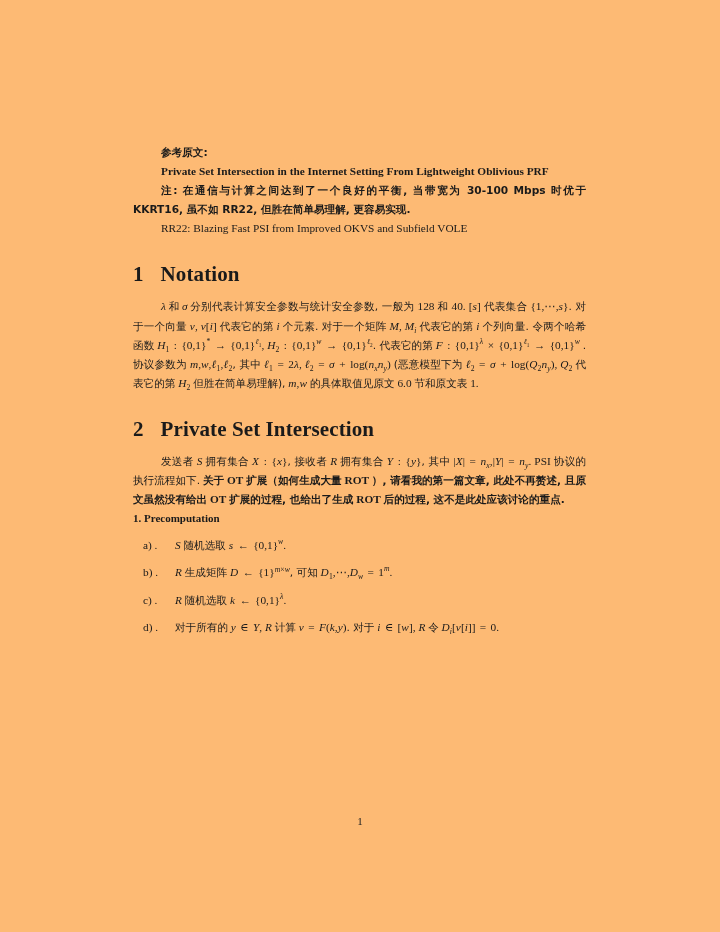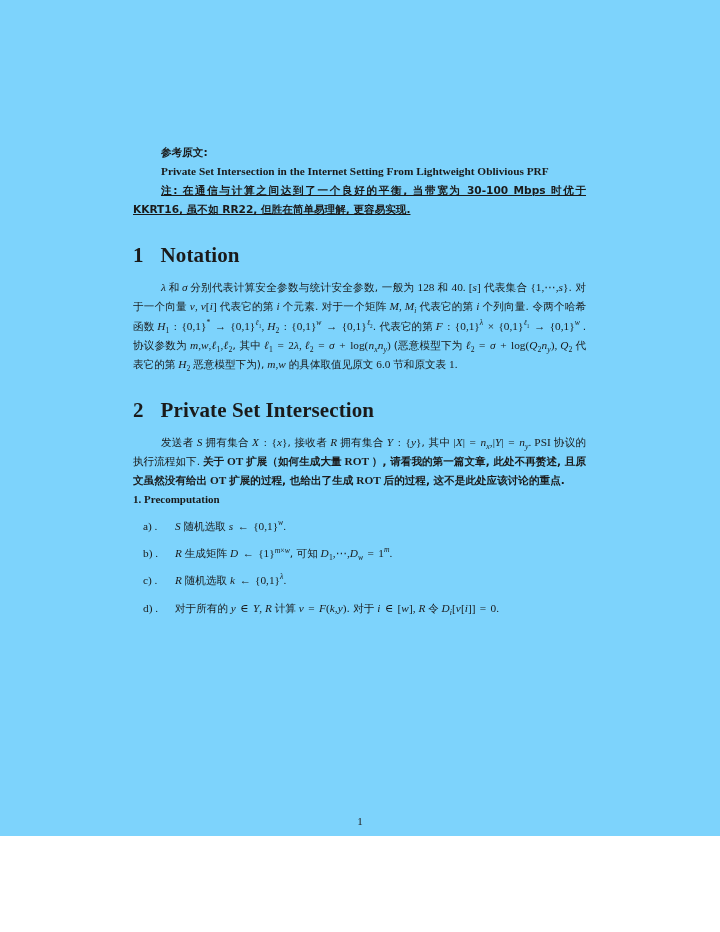--- a/index.html
+++ b/index.html
@@ -14,22 +14,22 @@
     overflow: hidden;
     font-family: "Liberation Serif", "DejaVu Serif", serif;
     color: #1a1a1a;
     -webkit-font-smoothing: antialiased;
   }
 
   .page {
     position: absolute;
     left: 0; top: 0;
     width: 720px;
-    height: 836px;
-    background: #7dd3fc;
+    height: 932px;
+    background: #fdba74;
   }
 
   .content {
     position: absolute;
     left: 133px;
     top: 143px;
     width: 453px;
   }
 
   
@@ -46,21 +46,21 @@
   .cjk {
     font-family: "DejaVu Sans", "Liberation Sans", sans-serif;
     font-size: 10.6px;
   }
   .b { font-weight: bold; }
 
   
   .note {
     font-weight: bold;
   }
-  .note .cjk { font-weight: bold; text-decoration: underline; }
+  .note .cjk { font-weight: bold; }
 
   
   h2.sec {
     margin: 0;
     font-weight: bold;
     font-size: 21px;
     line-height: 20px;
     letter-spacing: .1px;
   }
   h2.sec .num { margin-right: 17px; }
@@ -137,20 +137,21 @@
     </p>
 
     <p class="para indent b">Private Set Intersection in the Internet Setting From Lightweight Oblivious PRF</p>
 
 
     <p class="para indent note">
       <span class="cjk b">注: 在通信与计算之间达到了一个良好的平衡, 当带宽为 30-100 Mbps 时优于 KKRT16, 虽不如 RR22, 但胜在简单易理解, 更容易实现.</span>
     </p>
 
 
+    <p class="para indent">RR22: Blazing Fast PSI from Improved OKVS and Subfield VOLE</p>
 
     <div class="gap-sec"></div>
     <h2 class="sec">
       <span class="num">1</span><span>Notation</span>
     </h2>
     <div class="gap-m"></div>
 
     <p class="para indent">
       <span class="m">λ</span><span class="sp"></span><span class="cjk">和</span><span class="sp"></span><span class="m">σ</span><span class="sp"></span><span class="cjk">分别代表计算安全参数与统计安全参数, 一般为</span>
       <span class="mr">128</span>
@@ -174,21 +175,21 @@
       <span class="mr">{0,1}</span><sup><span class="m">ℓ<sub class="rm">1</sub></span></sup> <span class="op">→</span>
       <span class="mr">{0,1}</span><sup><span class="m">w</span></sup> <span class="cjk">. 协议参数为</span>
       <span class="m">m</span>,<span class="m">w</span>,<span class="m">ℓ<sub class="rm">1</sub></span>,<span class="m">ℓ<sub class="rm">2</sub></span><span class="cjk">, 其中</span>
       <span class="m">ℓ<sub class="rm">1</sub></span> <span class="op">=</span> <span class="mr">2</span><span class="m">λ</span>,
       <span class="m">ℓ<sub class="rm">2</sub></span> <span class="op">=</span> <span class="m">σ</span> <span class="op">+</span> <span class="mr">log(</span><span class="m">n<sub>x</sub>n<sub>y</sub></span><span class="mr">)</span>
       <span class="cjk">(恶意模型下为</span>
       <span class="m">ℓ<sub class="rm">2</sub></span> <span class="op">=</span> <span class="m">σ</span> <span class="op">+</span> <span class="mr">log(</span><span class="m">Q<sub class="rm">2</sub>n<sub>y</sub></span><span class="mr">)</span>,
       <span class="m">Q<sub class="rm">2</sub></span>
       <span class="cjk">代表它的第</span>
       <span class="m">H<sub class="rm">2</sub></span>
-      <span class="cjk">恶意模型下为),</span>
+      <span class="cjk">但胜在简单易理解),</span>
       <span class="m">m</span>,<span class="m">w</span>
       <span class="cjk">的具体取值见原文</span>
       <span class="mr">6.0</span>
       <span class="cjk">节和原文表</span>
       <span class="mr">1.</span>
     </p>
 
     <div class="gap-sec"></div>
     <h2 class="sec">
       <span class="num">2</span><span>Private Set Intersection</span>

